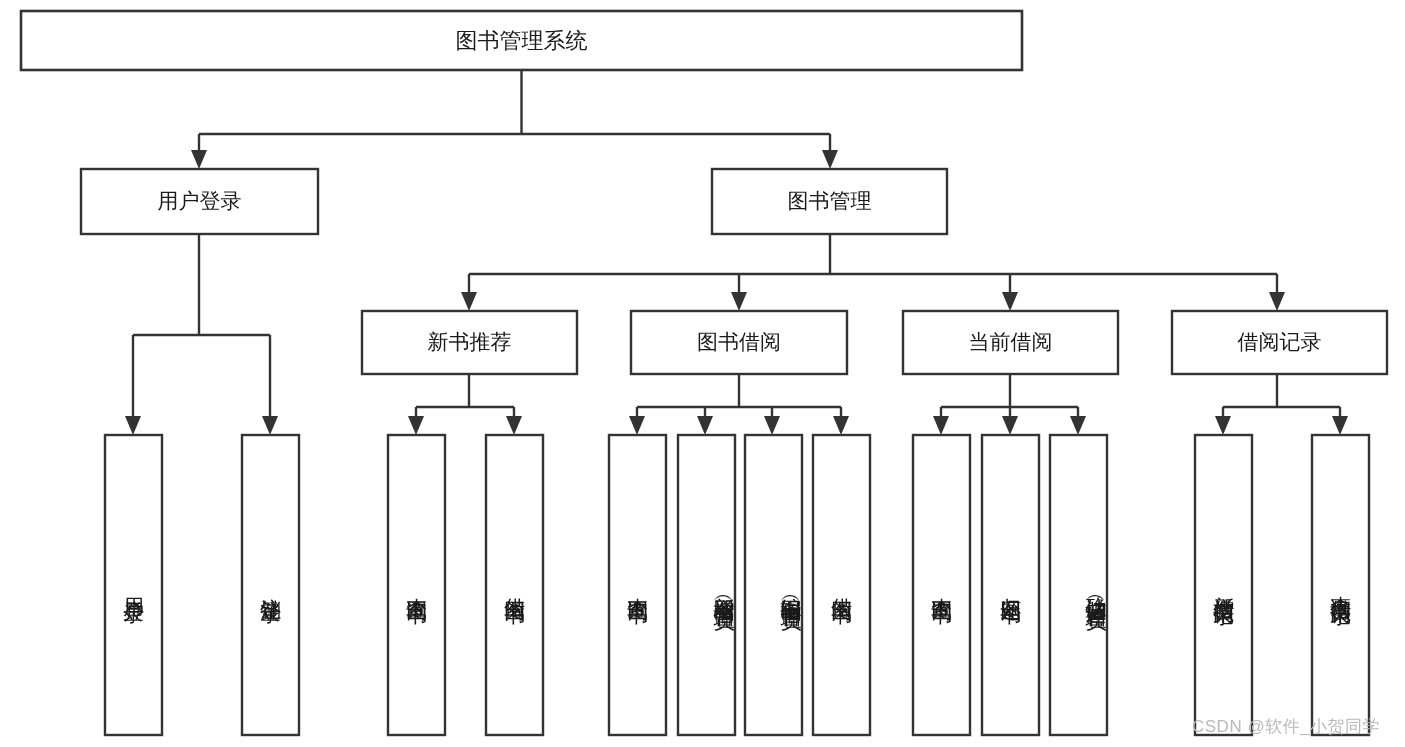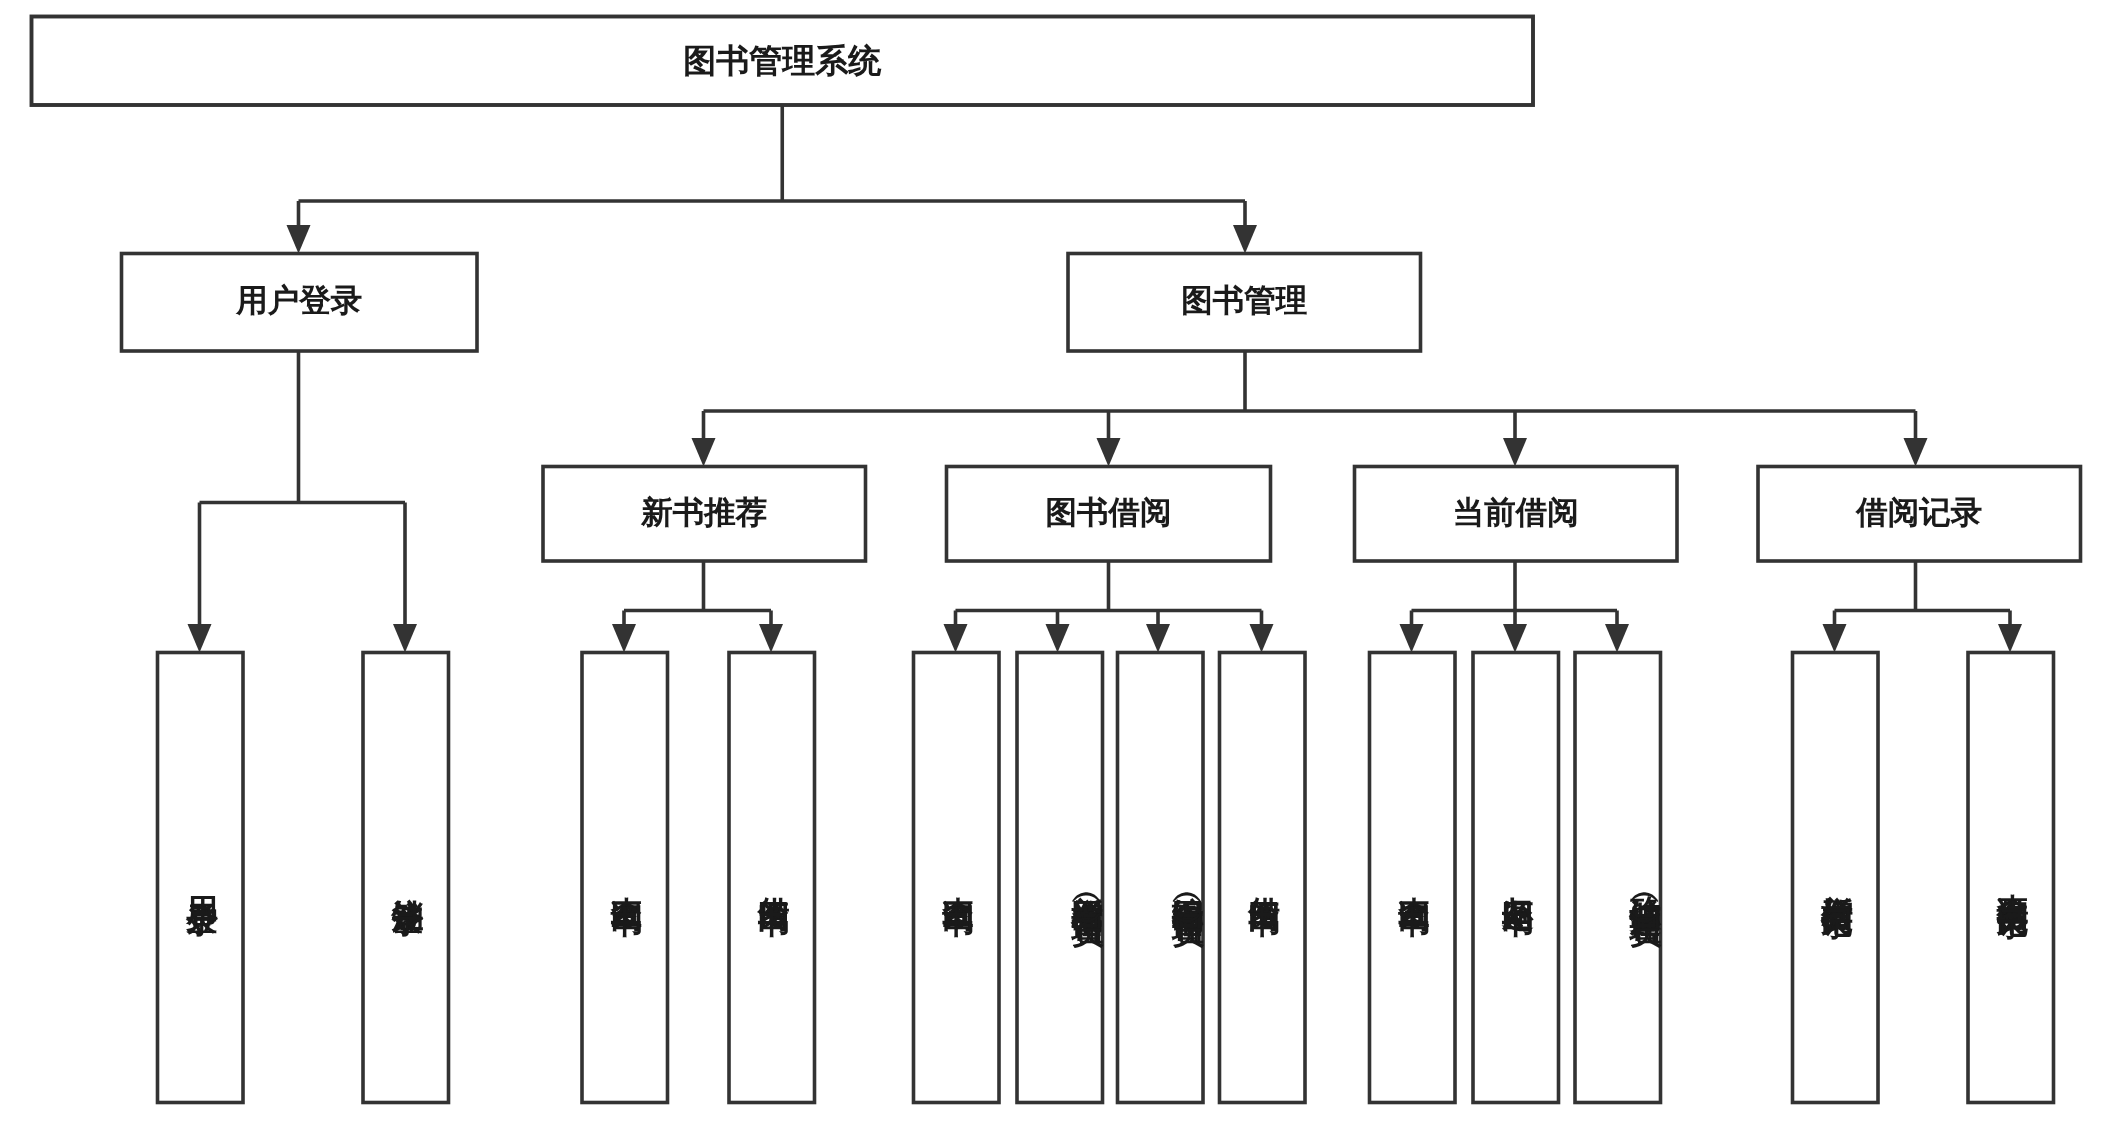--- a/index.html
+++ b/index.html
@@ -12,21 +12,20 @@
     width: 1405px;
     height: 747px;
     font-family: "Liberation Sans", "DejaVu Sans", sans-serif;
     overflow: hidden;
     position: relative;
   }
   #diagram-root {
     position: relative;
     width: 1405px;
     height: 747px;
-    font-weight: bold;
   }
   svg.diagram-canvas {
     position: absolute;
     top: 0;
     left: 0;
     width: 1405px;
     height: 747px;
   }
   .node-box {
     fill: #ffffff;
@@ -229,14 +228,15 @@
   <div class="leaf-label" style="left:913px; top:435px; width:57px; height:300px; display:flex; align-items:center; justify-content:center;">查询图书</div>
 
   <div class="leaf-label" style="left:982px; top:435px; width:57px; height:300px; display:flex; align-items:center; justify-content:center;">归还图书</div>
 
   <div class="leaf-label" style="left:1050px; top:435px; width:57px; height:300px; display:flex; align-items:flex-start; justify-content:center; padding-top:8px; box-sizing:border-box;">确认归还（管理员）</div>
 
   <div class="leaf-label" style="left:1195px; top:435px; width:57px; height:300px; display:flex; align-items:center; justify-content:center;">新增借阅记录</div>
 
   <div class="leaf-label" style="left:1312px; top:435px; width:57px; height:300px; display:flex; align-items:center; justify-content:center;">查询借阅记录</div>
 
+  <div class="watermark">CSDN @软件_小贺同学</div>
 
 </div>
 
 </body></html>

